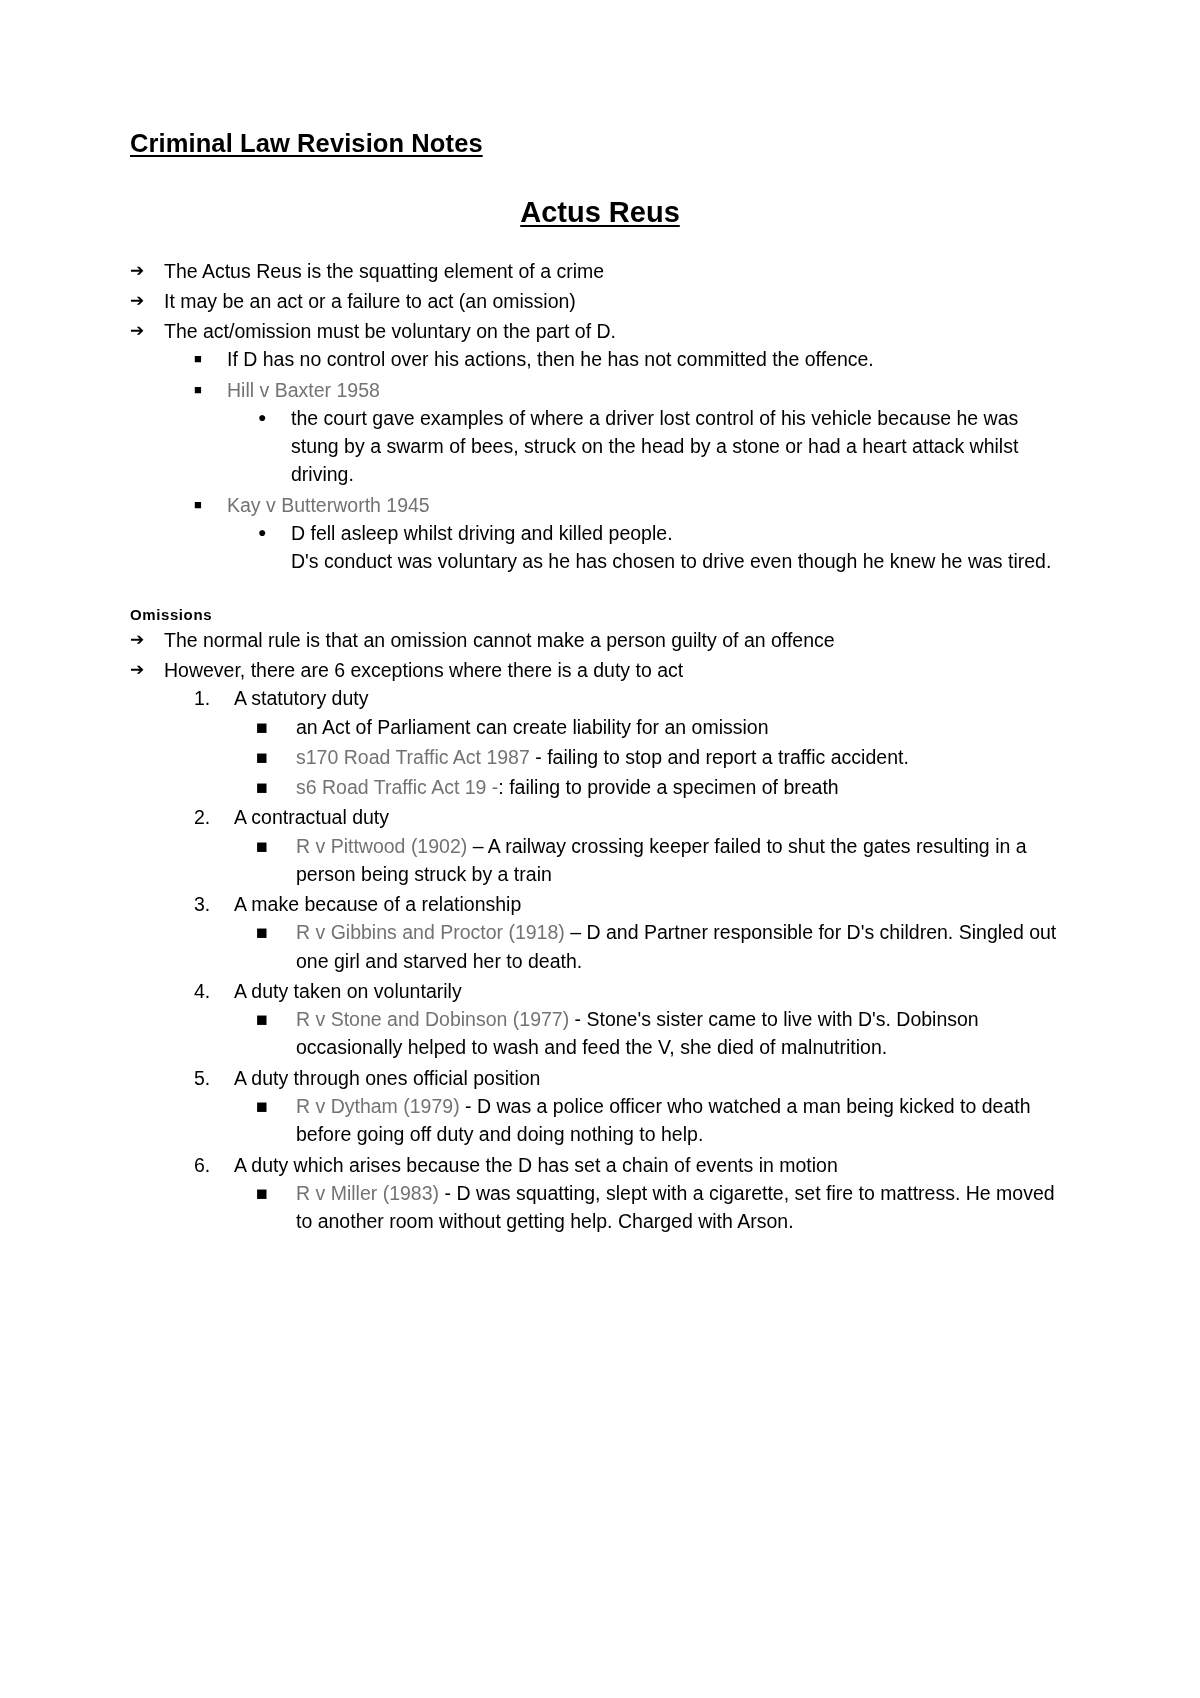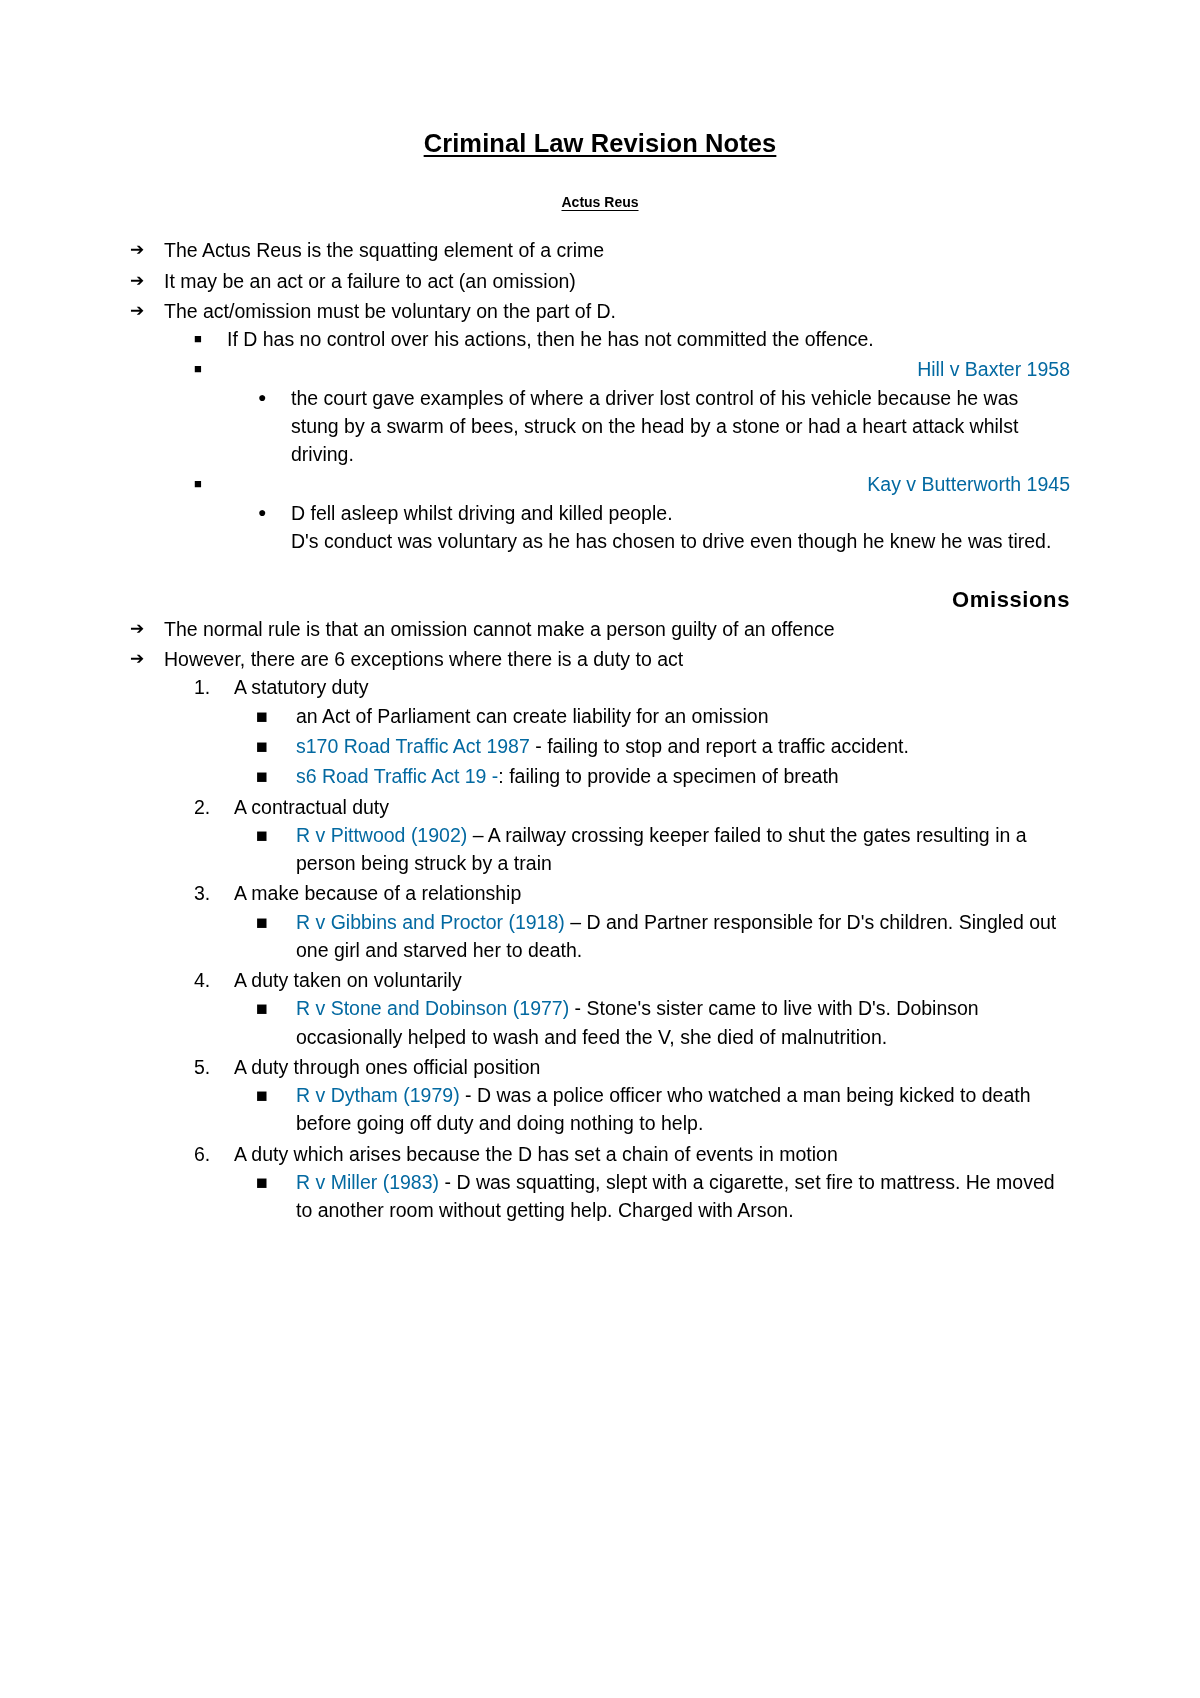--- a/index.html
+++ b/index.html
@@ -20,45 +20,44 @@
   }
   .content {
     position: absolute;
     left: 130px;
     top: 126px;
     width: 940px;
   }
 
   
   .doc-title {
-    text-align: center;
     font-size: 25.5px;
     font-weight: bold;
     letter-spacing: 0.1px;
     margin: 0 0 2px 0;
     line-height: 1.35;
   }
   .doc-title span.u {
     text-decoration: underline;
     text-underline-offset: 3px;
   }
   .section-title {
     text-align: center;
-    font-size: 14px;
+    font-size: 29px;
     font-weight: bold;
     margin: 33px 0 0 0;
     line-height: 1.35;
   }
   .section-title span.u {
     text-decoration: underline;
     text-underline-offset: 3px;
   }
   .subhead {
-    text-align: right;
-    font-size: 22px;
+    text-align: left;
+    font-size: 15px;
     font-weight: bold;
     letter-spacing: 0.6px;
     margin: 0;
     line-height: 1.35;
   }
 
   
   ul, ol {
     margin: 0;
     padding: 0;
@@ -111,21 +110,21 @@
   
   .num { margin-left: 64px; }
   .num > li { margin-bottom: 1px; }
   .num .bullet {
     width: 40px;
     font-size: 19.5px;
     line-height: 1.45;
   }
   .num .lvl2 { margin-left: 62px; }
 
-  .blue { color: #0369a1; text-align: right; }
+  .blue { color: #737373; }
 
   .spacer-omissions { height: 28px; }
   .spacer-after-title { height: 24px; }
 </style>
 </head>
 <body>
 
 <div class="page">
   <div class="content">
 

